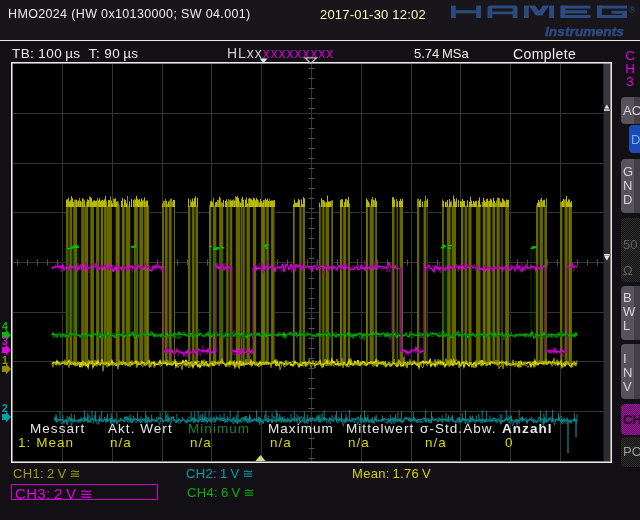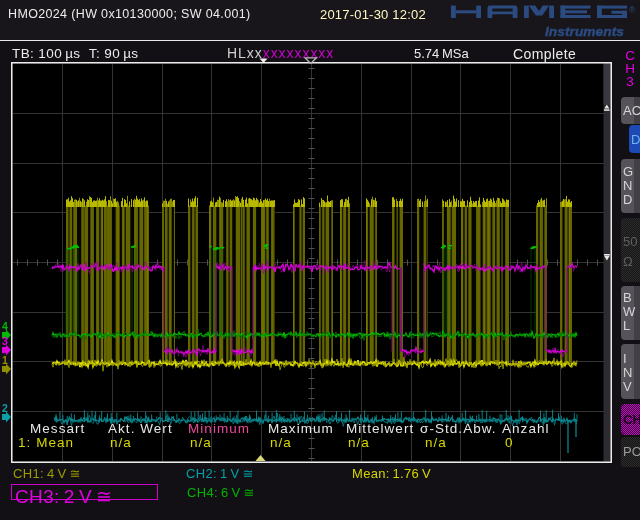--- a/index.html
+++ b/index.html
@@ -759,63 +759,63 @@
       <rect x="592.5" y="1.5" width="7" height="41" fill="#3a3740"></rect>
       <path d="M595.8 42.5 L593.3 46.5 L598.3 46.5 Z" fill="#e8e8e8"></path>
       <rect x="593" y="47.3" width="5.6" height="1.5" fill="#e8e8e8"></rect>
       <rect x="593" y="192" width="5.8" height="1.6" fill="#e8e8e8"></rect>
       <path d="M593.2 194 L598.6 194 L595.9 198.4 Z" fill="#e8e8e8"></path>
       <rect x="0.75" y="0.75" width="599.5" height="399.5" fill="none" stroke="#ececec" stroke-width="1.6"></rect>
     </svg>
 
   <div class="t" style="left:30px;top:420.5px;font-size:13.5px;letter-spacing:1.05px;color:#e8e8e8;">Messart</div>
   <div class="t" style="left:108px;top:420.5px;font-size:13.5px;letter-spacing:1.05px;color:#e8e8e8;">Akt. Wert</div>
-  <div class="t" style="left:188px;top:420.5px;font-size:13.5px;letter-spacing:1.05px;color:#ec4899;">Minimum</div>
+  <div class="t" style="left:188px;top:420.5px;font-size:13.5px;letter-spacing:1.05px;color:#15803d;">Minimum</div>
   <div class="t" style="left:268px;top:420.5px;font-size:13.5px;letter-spacing:1.05px;color:#e8e8e8;">Maximum</div>
   <div class="t" style="left:346px;top:420.5px;font-size:13.5px;letter-spacing:1.05px;color:#e8e8e8;">Mittelwert</div>
   <div class="t" style="left:420px;top:420.5px;font-size:13.5px;letter-spacing:1.05px;color:#e8e8e8;">σ-Std.Abw.</div>
-  <div class="t" style="left:502px;top:420.5px;font-size:13.5px;letter-spacing:1.05px;color:#e8e8e8;">Anzahl</div>
+  <div class="t" style="left:502px;top:420.5px;font-size:13.5px;letter-spacing:1.05px;color:#e8e8e8;font-weight:bold;">Anzahl</div>
   <div class="t" style="left:18px;top:435px;font-size:13.5px;letter-spacing:1.05px;color:#d8d800;">1: Mean</div>
   <div class="t" style="left:110px;top:435px;font-size:13.5px;letter-spacing:1.05px;color:#d8d800;">n/a</div>
   <div class="t" style="left:190px;top:435px;font-size:13.5px;letter-spacing:1.05px;color:#d8d800;">n/a</div>
   <div class="t" style="left:270px;top:435px;font-size:13.5px;letter-spacing:1.05px;color:#d8d800;">n/a</div>
   <div class="t" style="left:348px;top:435px;font-size:13.5px;letter-spacing:1.05px;color:#d8d800;">n/a</div>
   <div class="t" style="left:425px;top:435px;font-size:13.5px;letter-spacing:1.05px;color:#d8d800;">n/a</div>
   <div class="t" style="left:505px;top:435px;font-size:13.5px;letter-spacing:1.05px;color:#d8d800;">0</div>
 
   <div class="btn" style="top:96.5px;height:27px;">
       <span class="lbl" style="top:6px;">AC</span>
     </div>
   <div class="btn" style="top:125px;height:28px;background:linear-gradient(90deg,#1c49b4 0%,#1c49b4 42%,#16368e 42%,#16368e 100%);color:#6fb4f4;margin-left:8px;">
       <span class="lbl" style="top:6.5px;">DC</span>
     </div>
   <div class="btn" style="top:158.5px;height:54.5px;">
       <span class="lbl" style="top:6px;line-height:14.2px;">G<br>N<br>D</span>
     </div>
   <div class="btn chk" style="top:218px;height:64px;color:#5f5f5f;">
-      <span class="lbl" style="top:14px;line-height:20px;">50<br>Ω</span>
+      <span class="lbl" style="top:14px;line-height:26px;">50<br>Ω</span>
     </div>
   <div class="btn" style="top:286px;height:53.5px;">
       <span class="lbl" style="top:4.5px;line-height:14.2px;">B<br>W<br>L</span>
     </div>
   <div class="btn" style="top:343.5px;height:55px;">
       <span class="lbl" style="top:8px;line-height:14.2px;">I<br>N<br>V</span>
     </div>
   <div class="btn chkm" style="top:404px;height:31px;color:#1e041e;">
       <span class="lbl" style="top:7.5px;font-weight:bold;">CH3</span>
     </div>
   <div class="btn chk" style="top:437px;height:30px;color:#9b9b9b;">
       <span class="lbl" style="top:7px;">POS</span>
     </div>
 
-  <div class="t" style="left:13px;top:465.5px;font-size:13px;letter-spacing:0.35px;color:#9c9c00;">CH1: 4 V ≅</div>
+  <div class="t" style="left:13px;top:465.5px;font-size:13px;letter-spacing:0.35px;color:#9c9c00;">CH1: 2 V ≅</div>
   <div class="t" style="left:186px;top:465.5px;font-size:13px;letter-spacing:0.35px;color:#00a0a8;">CH2: 1 V ≅</div>
   <div class="t" style="left:352px;top:465.5px;font-size:13px;letter-spacing:0.3px;color:#d4d400;">Mean: 1.76 V</div>
   <div class="t" style="left:11px;top:483.5px;width:145px;height:14.5px;border:1px solid #cc00cc;"></div>
-  <div class="t" style="left:15px;top:484.5px;font-size:19px;letter-spacing:0.35px;color:#e000e0;">CH3: 2 V ≅</div>
+  <div class="t" style="left:15px;top:484.5px;font-size:15px;letter-spacing:0.35px;color:#e000e0;">CH3: 2 V ≅</div>
   <div class="t" style="left:187px;top:484.5px;font-size:13px;letter-spacing:0.35px;color:#00b400;">CH4: 6 V ≅</div>
   <svg id="ovl" width="640" height="520" viewBox="0 0 640 520" xmlns="http://www.w3.org/2000/svg">
       <text x="2" y="330" font-size="10.5" font-weight="bold" fill="#00b800" font-family="Liberation Sans, sans-serif">4</text>
       <path d="M2 332 L6 332 L6 329.5 L11 335 L6 340.5 L6 338 L2 338 Z" fill="#00b800"></path>
       <text x="2" y="345" font-size="10.5" font-weight="bold" fill="#e000e0" font-family="Liberation Sans, sans-serif">3</text>
       <path d="M2 347 L6 347 L6 344.5 L11 350 L6 355.5 L6 353 L2 353 Z" fill="#e000e0"></path>
       <text x="2" y="364" font-size="10.5" font-weight="bold" fill="#8f8f00" font-family="Liberation Sans, sans-serif">1</text>
       <path d="M2 366 L6 366 L6 363.5 L11 369 L6 374.5 L6 372 L2 372 Z" fill="#8f8f00"></path>
       <text x="2" y="412" font-size="10.5" font-weight="bold" fill="#0a9fa7" font-family="Liberation Sans, sans-serif">2</text>
       <path d="M2 414 L6 414 L6 411.5 L11 417 L6 422.5 L6 420 L2 420 Z" fill="#0a9fa7"></path>

